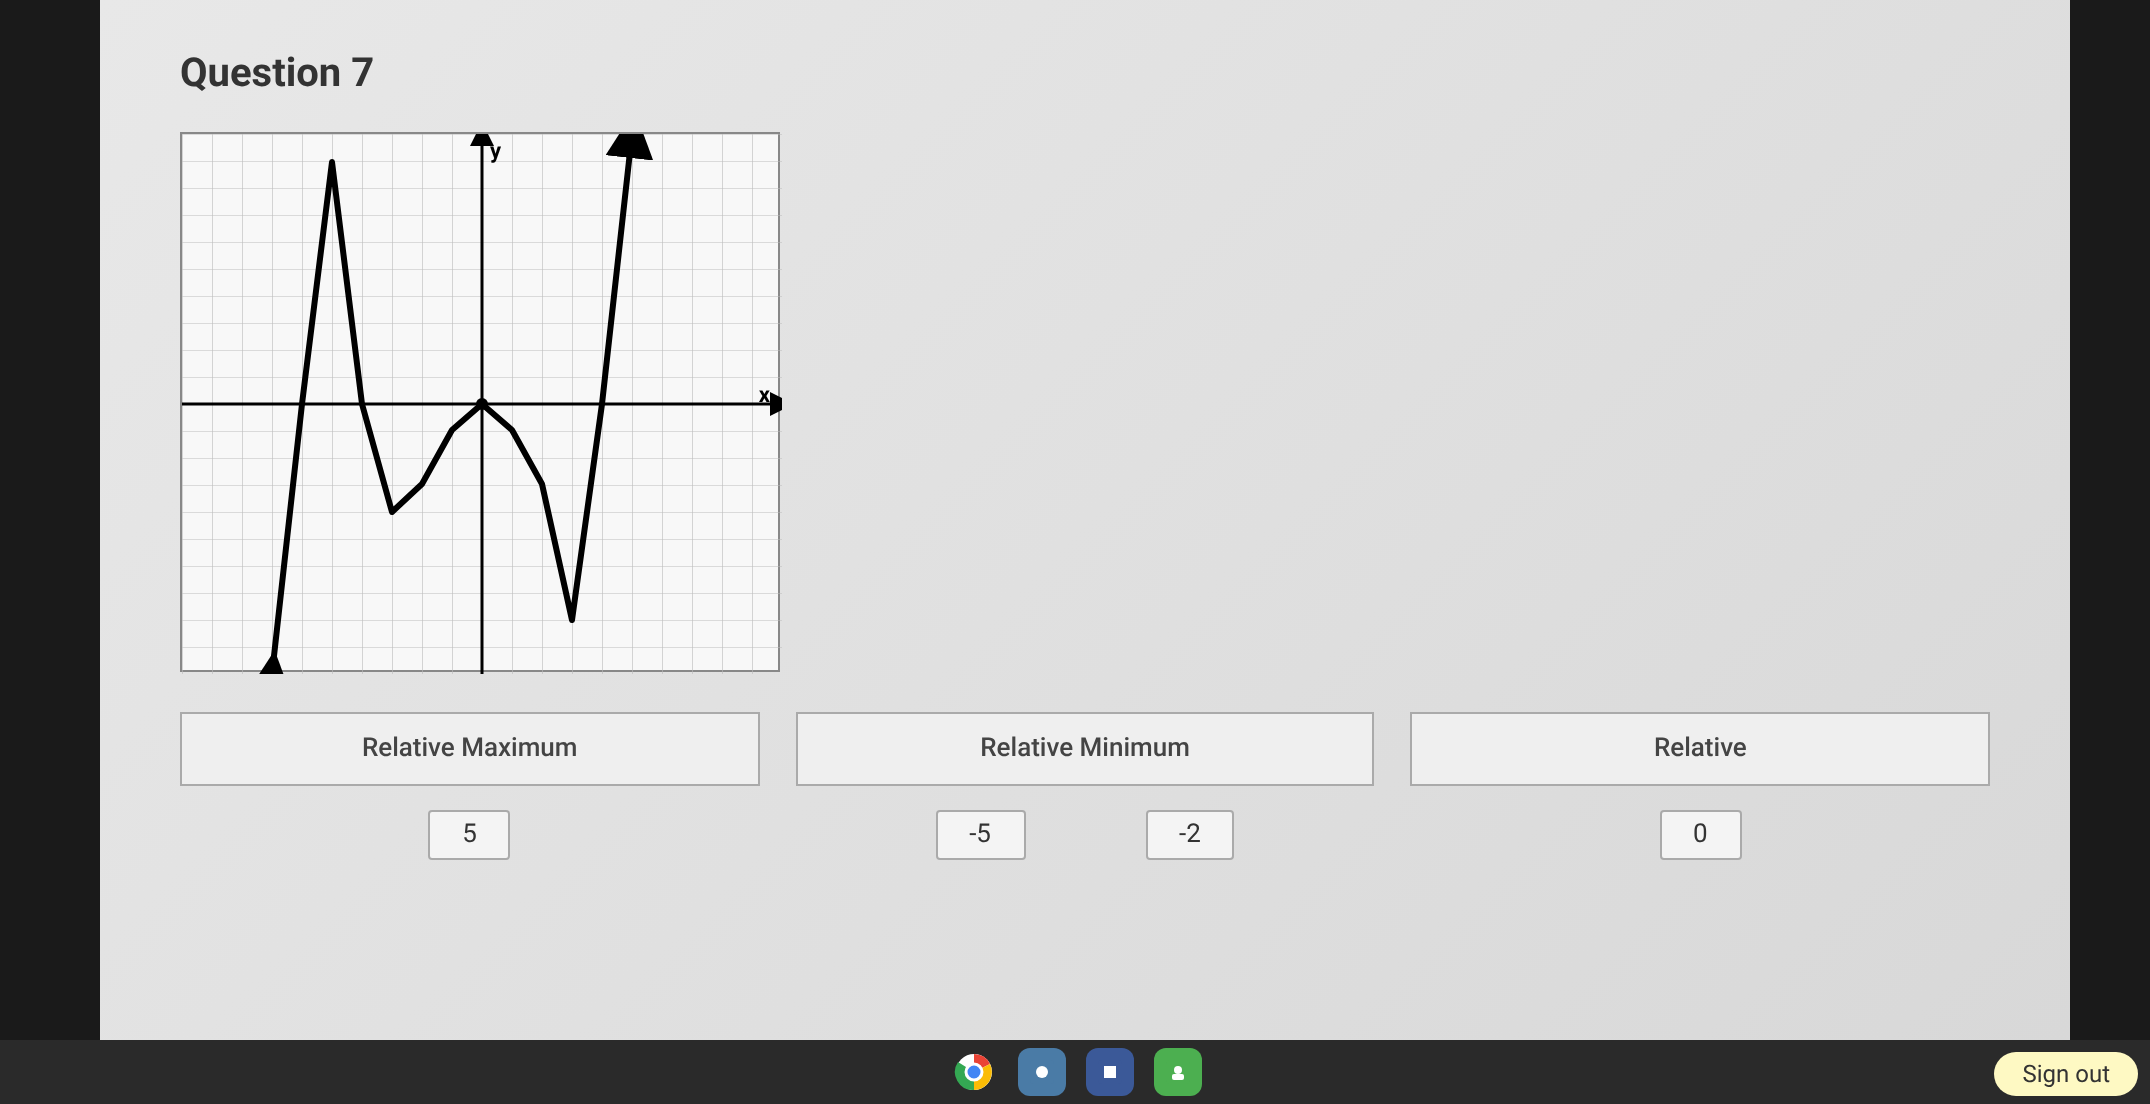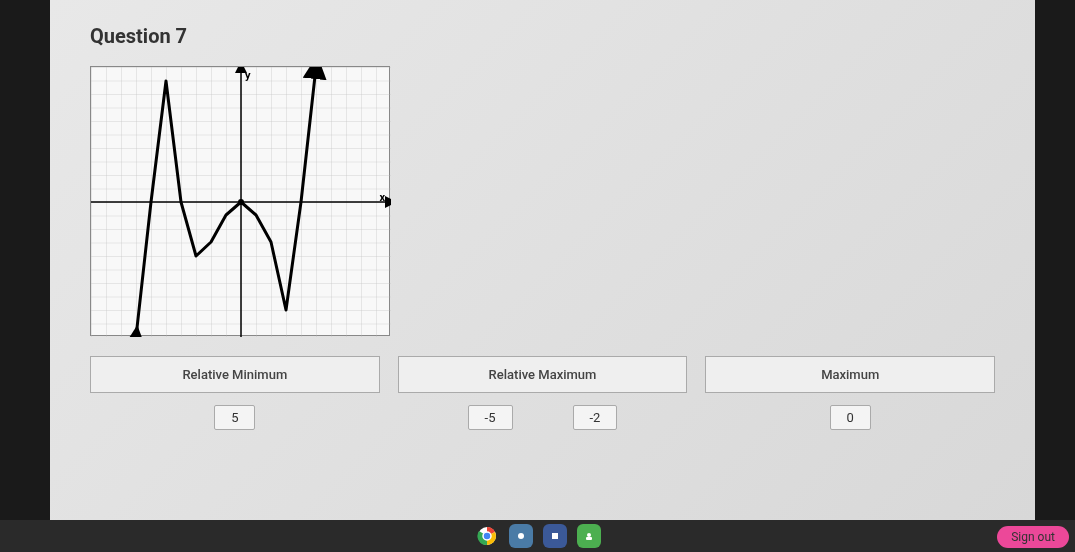--- a/index.html
+++ b/index.html
@@ -90,21 +90,21 @@
       border-radius: 6px;
       display: flex;
       align-items: center;
       justify-content: center;
       font-size: 12px;
     }
     .signout {
       position: absolute;
       right: 6px;
       bottom: 4px;
-      background: #ec4899;
+      background: #fef9c3;
       border-radius: 14px;
       padding: 4px 14px;
       font-size: 12px;
       color: #333;
       cursor: pointer;
     }
     .axis-label {
       position: absolute;
       font-size: 11px;
       font-weight: bold;
@@ -131,23 +131,23 @@
       <line x1="0" y1="135" x2="300" y2="135" stroke="#000" stroke-width="1.5" marker-end="url(#arrow)"></line>
       <line x1="150" y1="270" x2="150" y2="0" stroke="#000" stroke-width="1.5" marker-end="url(#arrow)"></line>
       <path d="M 45 270 L 60 135 L 75 14 L 90 135 L 105 189 L 120 175 L 135 148 L 150 135 L 165 148 L 180 175 L 195 243 L 210 135 L 225 0" fill="none" stroke="#000" stroke-width="3" stroke-linecap="round" stroke-linejoin="round" marker-start="url(#arrow)" marker-end="url(#arrow)"></path>
       <circle cx="150" cy="135" r="3" fill="#000"></circle>
     </svg>
     <span class="axis-label" style="top:2px; left:154px;">y</span>
     <span class="axis-label" style="top:124px; right:4px;">x</span>
   </div>
 
   <div class="bins">
+    <div class="bin">Relative Maximum</div>
     <div class="bin">Relative Minimum</div>
-    <div class="bin">Relative Maximum</div>
-    <div class="bin">Maximum</div>
+    <div class="bin">Relative</div>
   </div>
 
   <div class="drag-row">
     <div class="drag-slot">
       <span class="drag-item">5</span>
     </div>
     <div class="drag-slot">
       <span class="drag-item">-5</span>
       <span class="drag-item">-2</span>
     </div>

